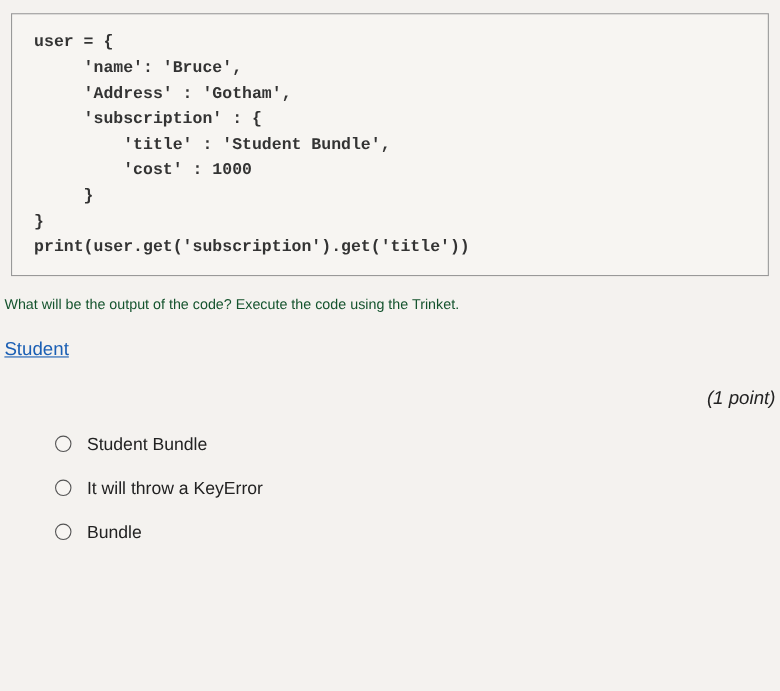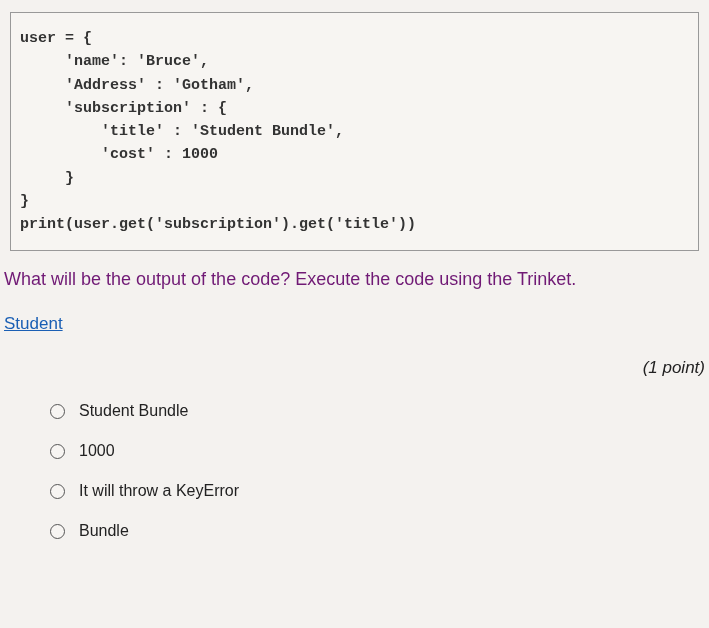--- a/index.html
+++ b/index.html
@@ -11,33 +11,33 @@
       font-family: Arial, Helvetica, sans-serif;
       background: #f4f2ef;
       width: 709px;
       height: 628px;
       padding: 0;
       color: #222;
     }
     .code-block {
       border: 1px solid #999;
       background: #f7f5f2;
-      padding: 14px 9px;
+      padding: 14px 20px;
       margin: 12px 10px 18px 10px;
       font-family: "Courier New", Courier, monospace;
       font-size: 15px;
       font-weight: bold;
       line-height: 1.55;
       color: #333;
       white-space: pre;
     }
     .question-text {
-      font-size: 18px;
+      font-size: 13px;
       margin: 18px 4px 18px 4px;
-      color: #701a75;
+      color: #14532d;
     }
     .trinket-link {
       display: inline-block;
       margin: 6px 4px 16px 4px;
       color: #1a5fb4;
       text-decoration: underline;
       font-size: 17px;
       cursor: pointer;
     }
     .points {
@@ -45,21 +45,20 @@
       font-size: 17px;
       margin: 8px 4px 24px 24px;
       color: #222;
       text-align: right;
     }
     .options {
       margin-left: 50px;
     }
     .option-row {
       display: flex;
-      align-items: center;
       margin-bottom: 22px;
       cursor: pointer;
     }
     .radio {
       width: 15px;
       height: 15px;
       border: 1.5px solid #555;
       border-radius: 50%;
       margin-right: 14px;
       flex-shrink: 0;
@@ -91,24 +90,20 @@
 
 <div class="points">(1 point)</div>
 
 <div class="options">
   <div class="option-row">
     <span class="radio"></span>
     <span class="option-label">Student Bundle</span>
   </div>
   <div class="option-row">
     <span class="radio"></span>
-    <span class="option-label">1000</span>
-  </div>
-  <div class="option-row">
-    <span class="radio"></span>
     <span class="option-label">It will throw a KeyError</span>
   </div>
   <div class="option-row">
     <span class="radio"></span>
     <span class="option-label">Bundle</span>
   </div>
 </div>
 
 
 

